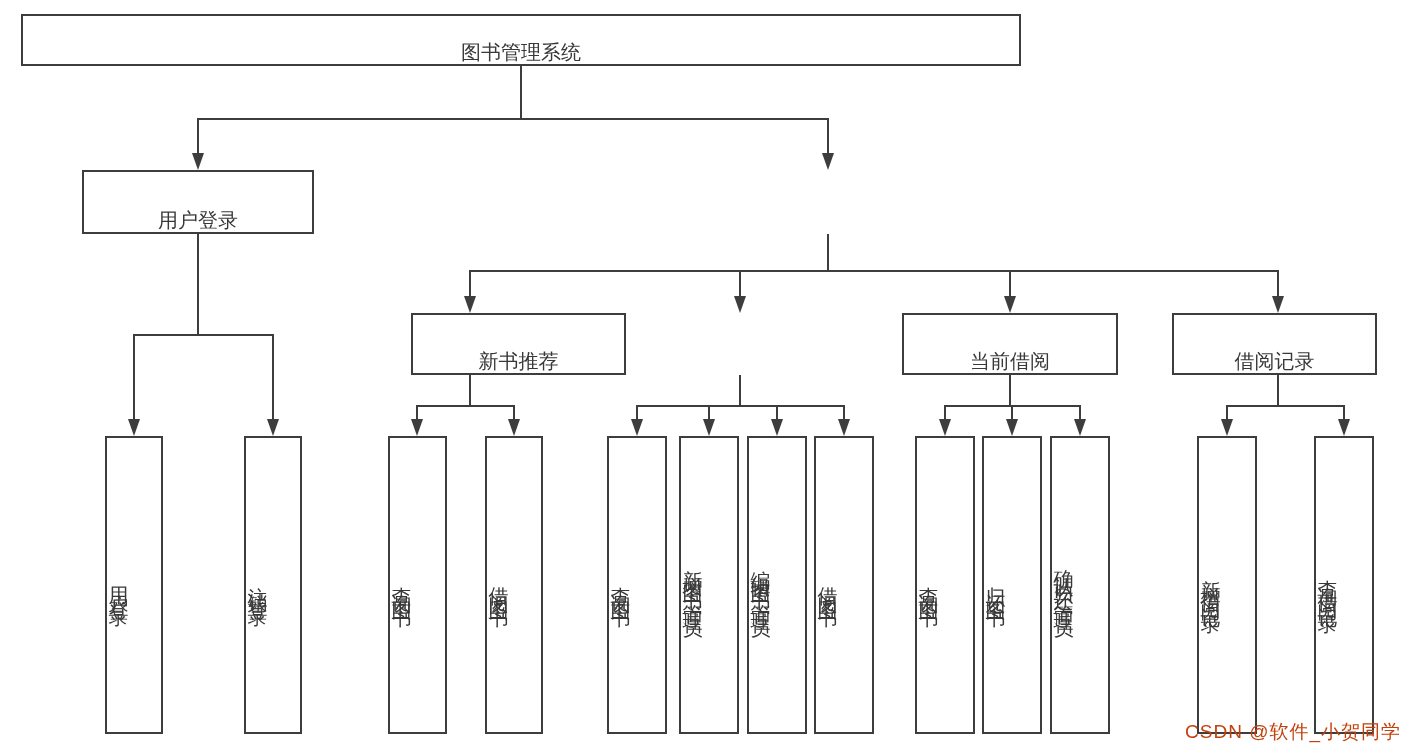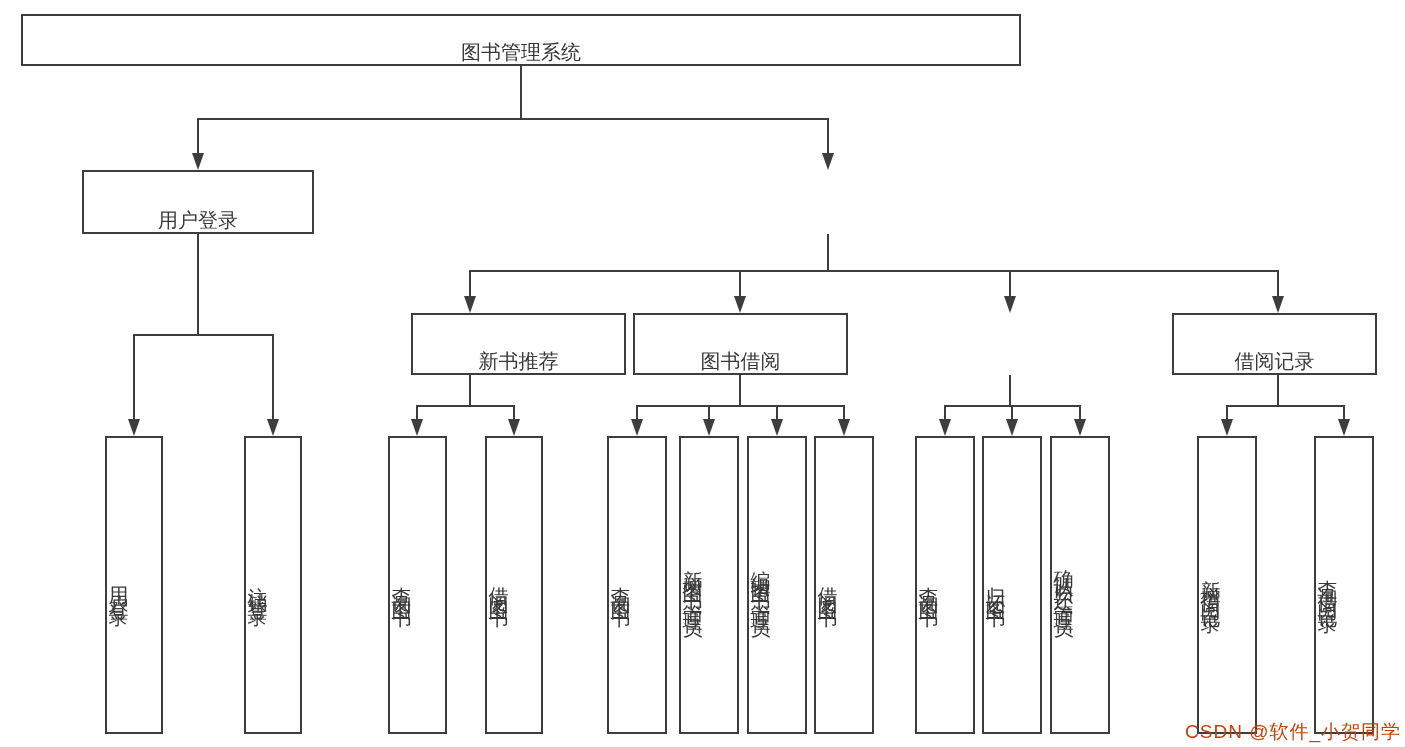--- a/index.html
+++ b/index.html
@@ -147,22 +147,22 @@
     <span>图书管理系统</span>
   </div>
 
   <div class="box lvl2a">
     <span>用户登录</span>
   </div>
 
   <div class="box lvl3 l3a">
     <span>新书推荐</span>
   </div>
-  <div class="box lvl3 l3b">
-    <span>图书借阅</span>
+  <div class="box lvl3 l3c">
+    <span>当前借阅</span>
   </div>
   <div class="box lvl3 l3d">
     <span>借阅记录</span>
   </div>
 
   <div class="box leaf n1">用户登录</div>
   <div class="box leaf n2">注销登录</div>
 
   <div class="box leaf n3">查询图书</div>
   <div class="box leaf n4">借阅图书</div>

